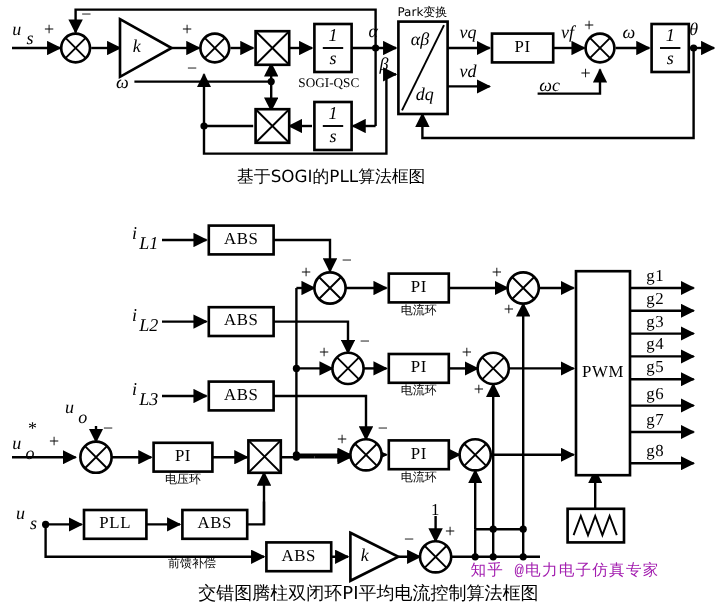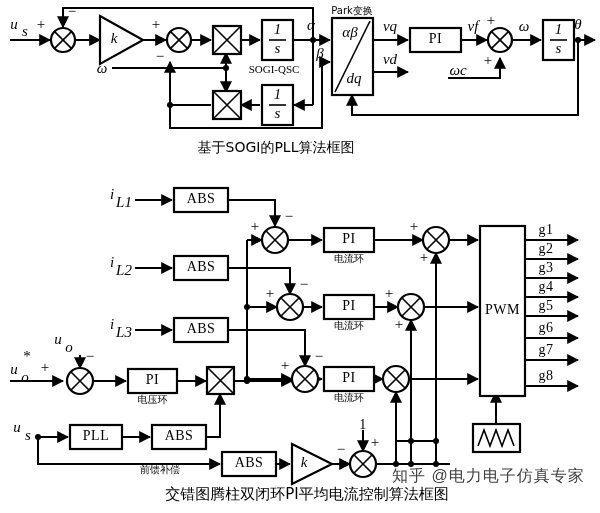--- a/index.html
+++ b/index.html
@@ -73,23 +73,23 @@
     font-size: 14px;
     color: #000;
     letter-spacing: 0px;
   }
   #caption-top { top: 139px; }
   #caption-bottom { top: 485px; font-size: 15px; padding-left: 31px; }
   #watermark {
     position: absolute;
     left: 392px;
     top: 466px;
-    font-family: Liberation Sans, sans-serif;
-    font-size: 16px;
-    color: #404040;
+    font-family: Liberation Mono, monospace;
+    font-size: 13px;
+    color: #a21caf;
     letter-spacing: 1px;
     white-space: nowrap;
   }
 </style>
 </head>
 <body>
 
 <div id="page">
 
   <svg class="diagram" id="svg-top" viewBox="0 0 600 513">

